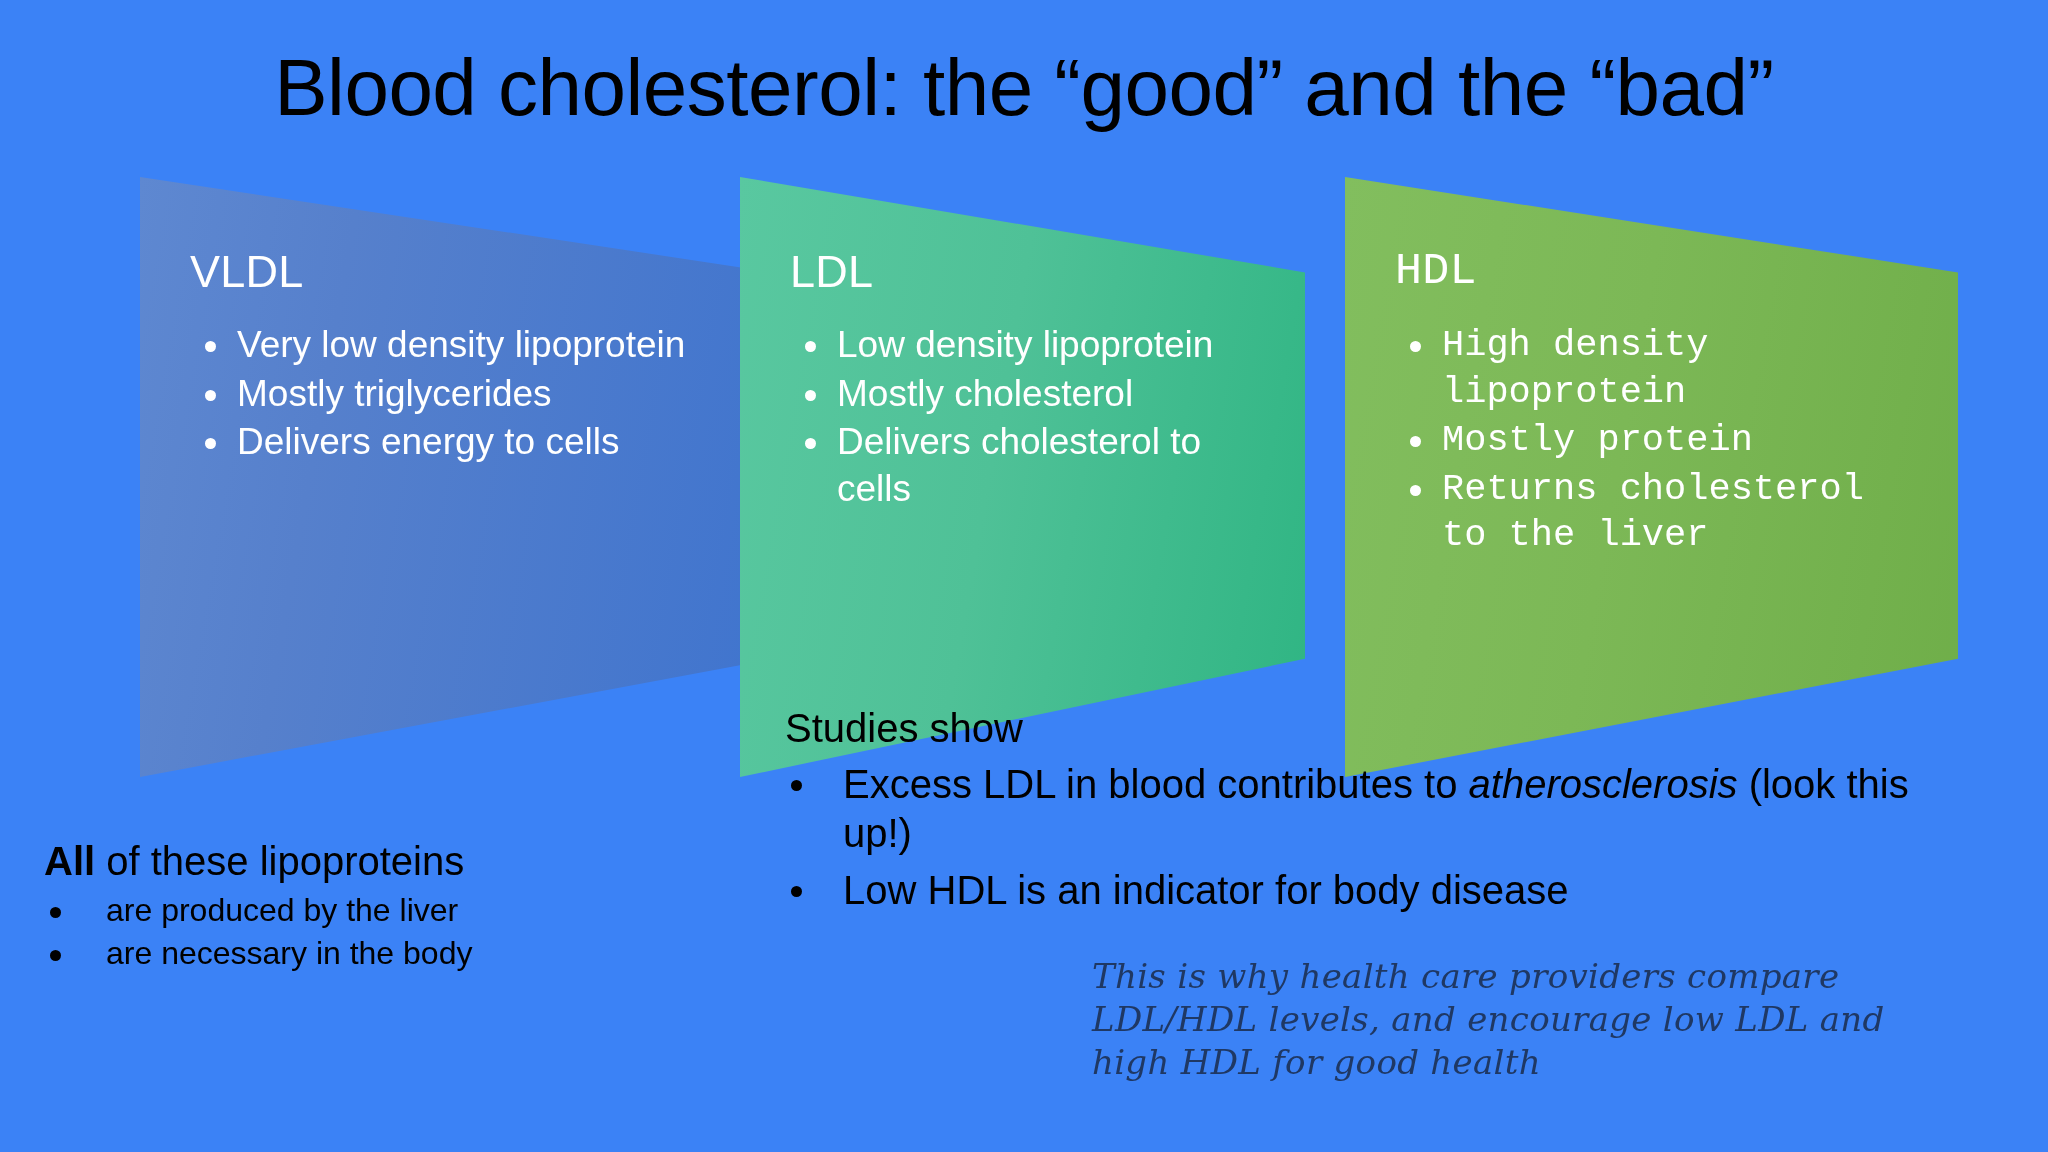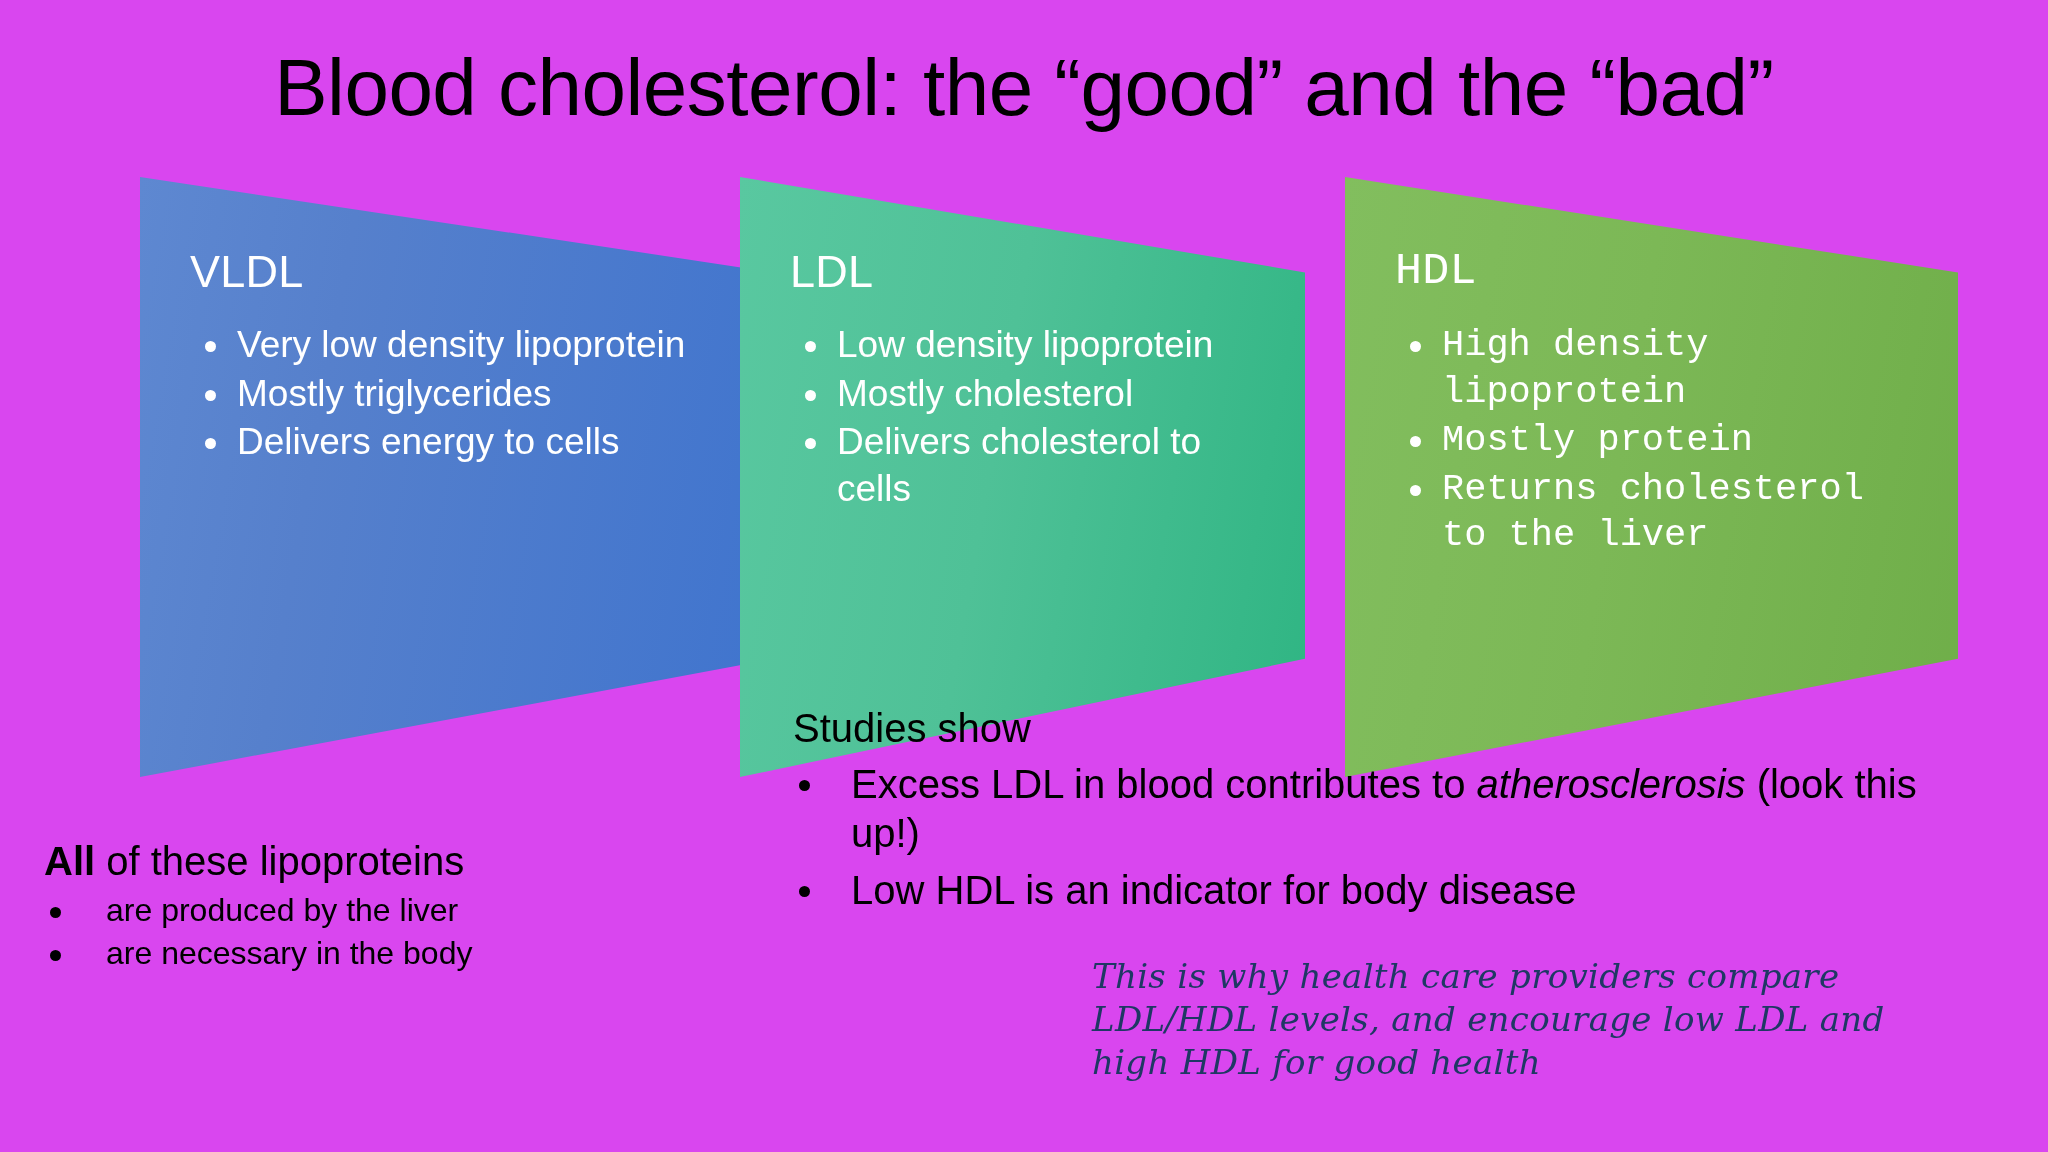--- a/index.html
+++ b/index.html
@@ -4,21 +4,21 @@
 <style>
   html, body {
     margin: 0;
     padding: 0;
     background: #ffffff;
   }
   #slide {
     position: relative;
     width: 2048px;
     height: 1152px;
-    background: #d946ef;
+    background: #3b82f6;
     overflow: hidden;
     font-family: "Liberation Sans", sans-serif;
   }
 
   
   #slide-title {
     position: absolute;
     left: 0;
     top: 42px;
     width: 2048px;
@@ -124,21 +124,20 @@
     background: #000000;
   }
 
   
   #studies {
     position: absolute;
     left: 785px;
     top: 705px;
     width: 1130px;
     color: #000000;
-    margin-left: 8px;
   }
   #studies-lead {
     font-size: 40px;
     line-height: 1.18;
     margin: 0 0 8px 0;
   }
   #studies ul {
     list-style: none;
     margin: 0;
     padding: 0;

